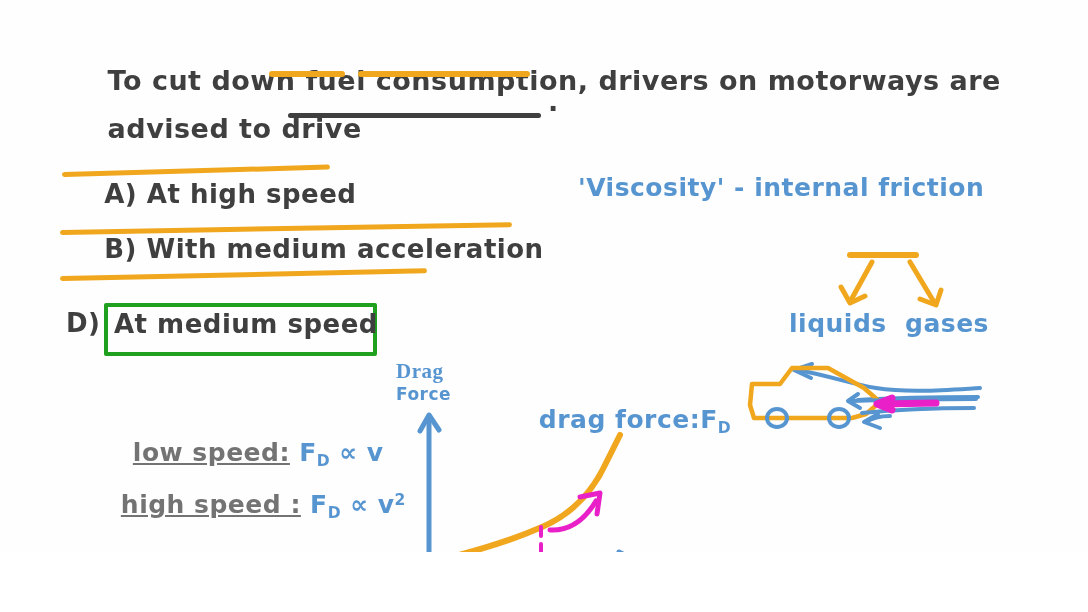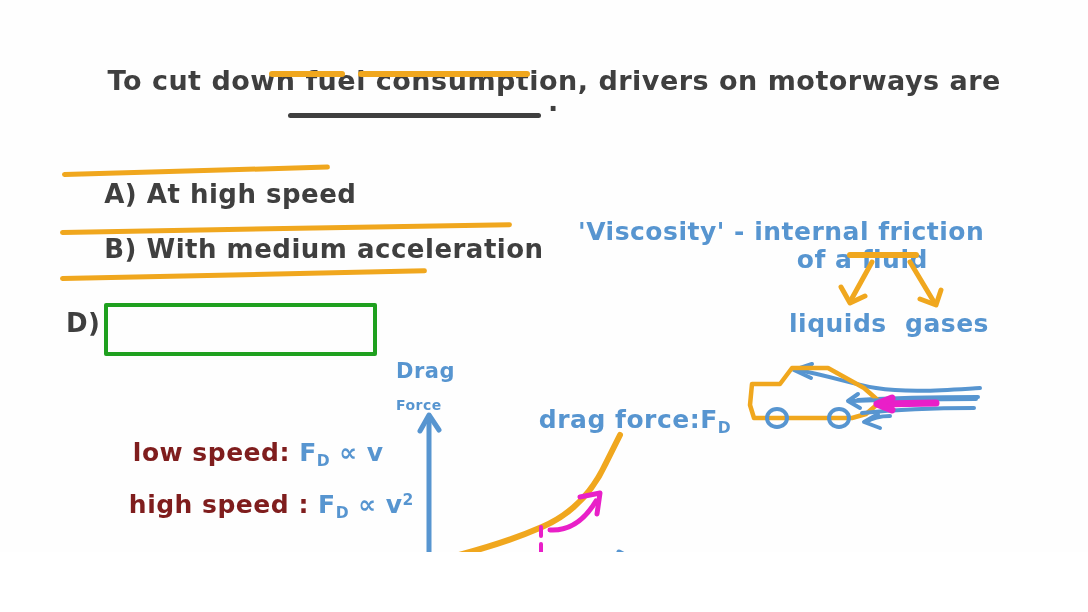--- a/index.html
+++ b/index.html
@@ -20,21 +20,21 @@
   
   .hw {
     font-family: "DejaVu Sans", sans-serif;
     font-weight: bold;
     letter-spacing: 0.5px;
     white-space: pre;
     line-height: 1.0;
   }
   .dark  { color: #3f3f3f; }
   .blue  { color: #5795d0; }
-  .orange{ color: #7f1d1d; }
+  .orange{ color: #737373; text-decoration: underline; }
 
   
   .q-line { font-size: 27px; }
 
   
   .blank-rule {
     background: #3f3f3f;
     height: 5px;
     border-radius: 3px;
   }
@@ -75,67 +75,68 @@
 <div id="page">
 
   <div class="abs hw dark q-line" style="left:68px; top:40px;">
     <span>To cut down </span><span>fuel consumption</span><span>, drivers on motorways are</span>
   </div>
 
   <div class="abs u-orange" style="left:269px; top:71px; width:76px;"></div>
 
   <div class="abs u-orange" style="left:358px; top:71px; width:172px;"></div>
 
+  <div class="abs hw dark q-line" style="left:68px; top:88px;">
+    <span>advised to drive</span>
+  </div>
   <div class="abs blank-rule" style="left:288px; top:113px; width:253px;"></div>
   <div class="abs hw dark q-line" style="left:548px; top:88px;">.</div>
 
   <div class="abs hw dark opt-text" style="left:66px; top:155px;text-align:right;">
     <span>A)</span> <span>At high speed</span>
   </div>
   <div class="abs strike" style="left:62px; top:172px; width:268px; transform: rotate(-1.6deg);"></div>
 
   <div class="abs hw dark opt-text" style="left:66px; top:210px;text-align:right;">
     <span>B)</span> <span>With medium acceleration</span>
   </div>
   <div class="abs strike" style="left:60px; top:230px; width:452px; transform: rotate(-1.0deg);"></div>
 
   <div class="abs strike" style="left:60px; top:276px; width:367px; transform: rotate(-1.2deg);"></div>
 
   <div class="abs hw dark opt-text" style="left:66px; top:310px;">D)</div>
   <div class="abs green-box" style="left:104px; top:303px; width:265px; height:45px;"></div>
+  <div class="abs hw dark opt-text" style="left:114px; top:311px;">At medium speed</div>
 
-  <div class="abs hw blue ann" style="left:578px; top:175px;margin-top:44px;">'Viscosity' - internal friction</div>
+  <div class="abs hw blue ann" style="left:578px; top:175px;">'Viscosity' - internal friction</div>
 
-  <div class="abs hw blue ann" style="left:760px; top:222px;">
-    <span>of a </span><span>fluid</span>
-  </div>
   <div class="abs u-orange" style="left:847px; top:252px; width:72px;"></div>
 
   <svg class="abs" width="190" height="70" style="left:788px; top:258px;">
     <g stroke="#f0a71e" stroke-width="5" fill="none" stroke-linecap="round" stroke-linejoin="round">
       <path d="M84 4 L63 42"></path>
       <path d="M53 29 L62 45 L77 38"></path>
       <path d="M122 4 L146 44"></path>
       <path d="M132 41 L148 47 L153 32"></path>
     </g>
   </svg>
 
   <div class="abs hw blue ann" style="left:789px; top:311px;">liquids</div>
   <div class="abs hw blue ann" style="left:905px; top:311px;">gases</div>
 
   <div class="abs hw formula" style="left:96px; top:415px;">
     <span class="orange">low speed:</span><span class="blue"> <span>F</span><span class="sub">D</span><span> ∝ v</span></span>
   </div>
 
-  <div class="abs hw formula" style="left:92px; top:467px;text-align:right;">
+  <div class="abs hw formula" style="left:84px; top:467px;text-align:right;">
     <span class="orange">high speed :</span><span class="blue"> <span>F</span><span class="sub">D</span><span> ∝ v</span><span class="sup">2</span></span>
   </div>
 
-  <div class="abs hw blue" style="left:396px; top:361px; font-size:21px;">Drag</div>
-  <div class="abs hw blue" style="left:396px; top:398px; font-size:14px;">Force</div>
+  <div class="abs hw blue" style="left:396px; top:361px; font-size:21px;font-family:Liberation Serif, serif;">Drag</div>
+  <div class="abs hw blue" style="left:396px; top:386px; font-size:17px;">Force</div>
 
   <div class="abs hw blue ann" style="left:502px; top:382px;">
     <span>drag force:</span><span>F</span><span class="sub">D</span>
   </div>
 
   <svg class="abs" width="260" height="200" style="left:410px; top:405px;">
 
     <g stroke="#5795d0" stroke-width="5" fill="none" stroke-linecap="round" stroke-linejoin="round">
       <path d="M19 160 L19 13"></path>
       <path d="M10 26 L19 10 L29 25"></path>

